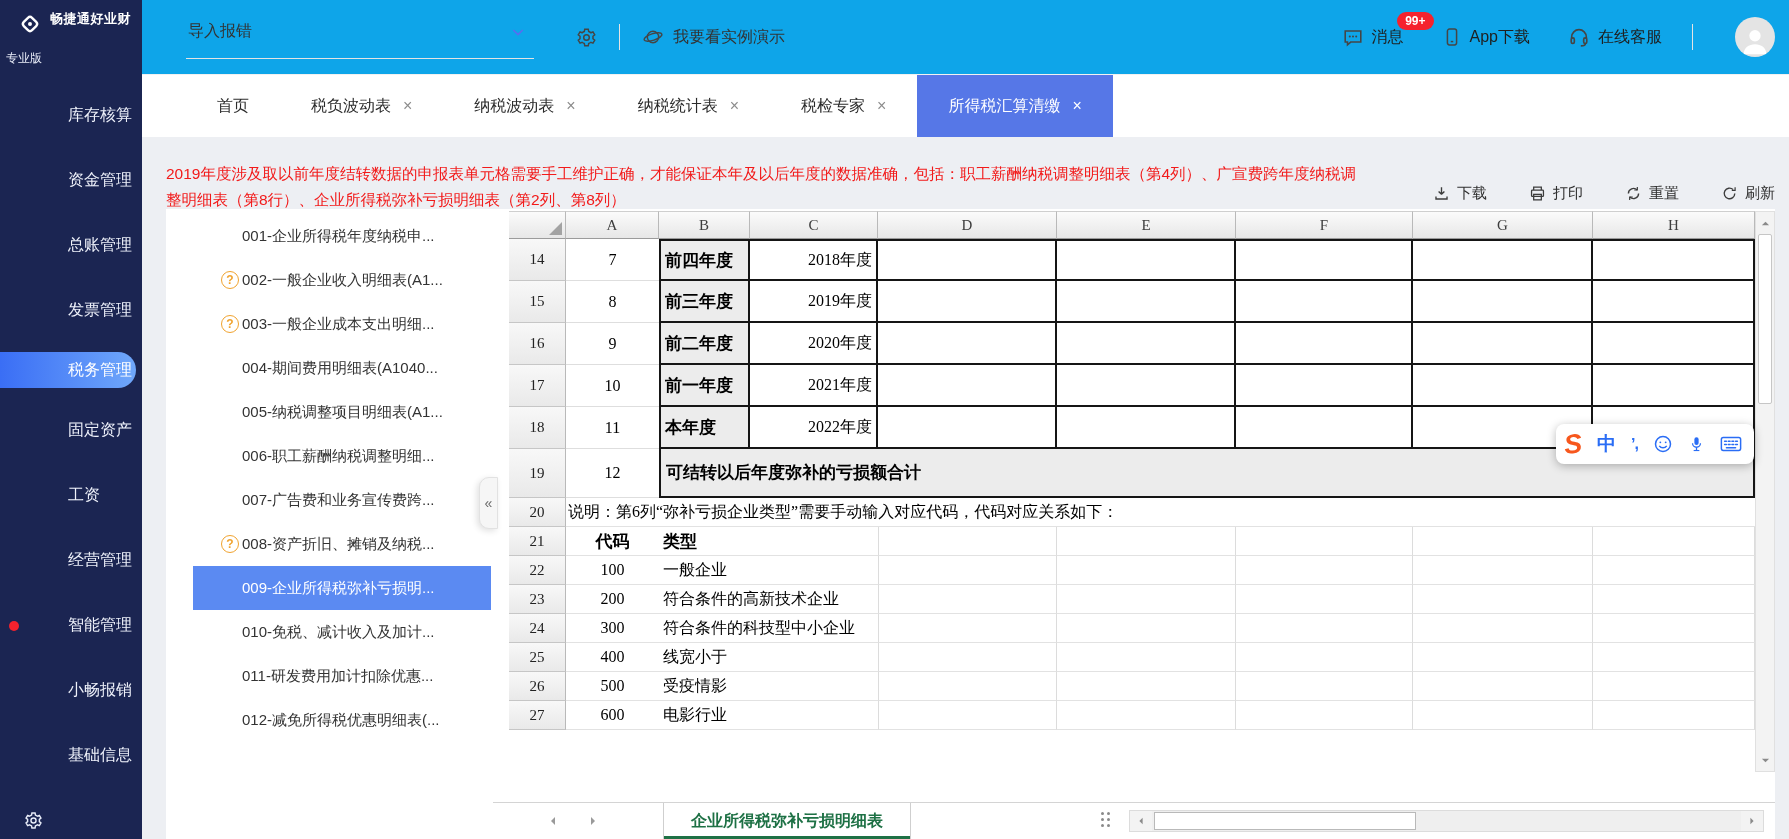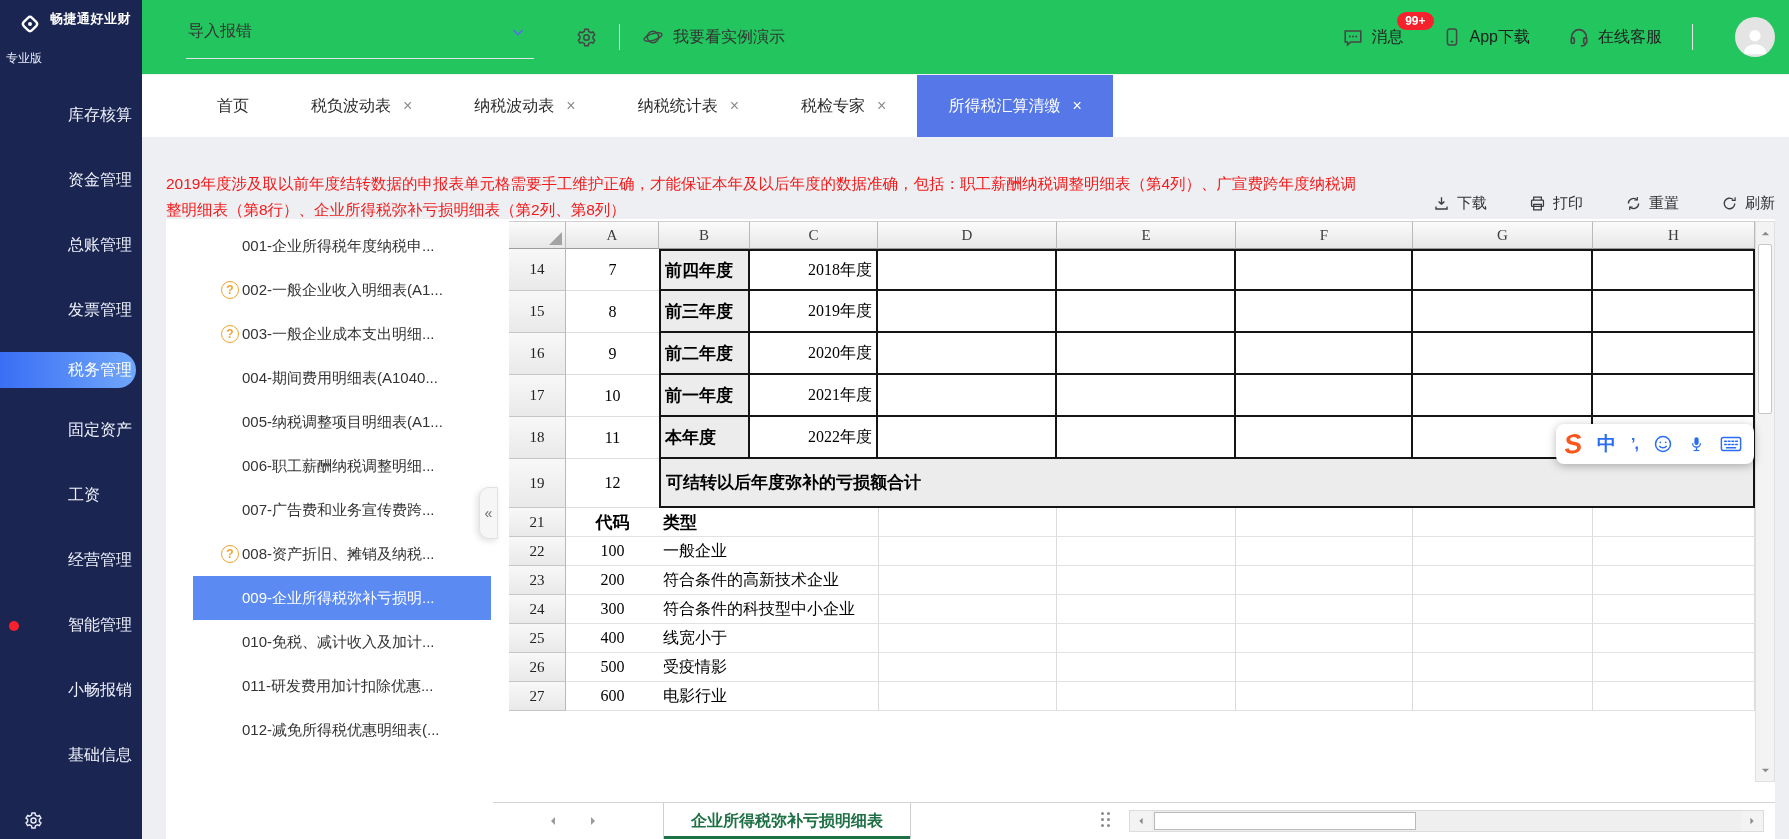--- a/index.html
+++ b/index.html
@@ -14,40 +14,40 @@
   .brand-edition { font-size:12px; margin:8px 0 0 -10px; color:#e8ecf8; }
   .side-nav { margin-top:16px; flex:1; display:flex; flex-direction:column; }
   .side-item { height:65px; display:flex; align-items:center; padding-left:68px; font-size:16px; color:#eef1fa; cursor:pointer; position:relative; white-space:nowrap; }
   .side-item.active { height:36px; margin:9px 6px 10px 0; padding-left:68px; width:136px; background:linear-gradient(90deg,#3a6ef5,#6fa7fa); border-radius:0 23px 23px 0; color:#fff; }
   .red-dot { position:absolute; left:9px; top:50%; margin-top:-5px; width:10px; height:10px; border-radius:50%; background:#f5222d; }
   .side-gear { height:38px; display:flex; align-items:center; padding-left:24px; color:#e8ecf8; }
 
   
   .main-col { flex:1; display:flex; flex-direction:column; min-width:0; }
 
-  .topbar { height:74px; background:#22c55e; display:flex; align-items:center; padding:0 14px 0 44px; flex-shrink:0; }
+  .topbar { height:74px; background:#0ea5e9; display:flex; align-items:center; padding:0 14px 0 44px; flex-shrink:0; }
   .import-select { width:348px; display:flex; align-items:center; justify-content:space-between; border-bottom:1px solid #e3e3e3; padding:6px 8px 16px 2px; font-size:16px; color:#333; cursor:pointer; }
   .tb-icon { color:#454545; display:flex; align-items:center; }
   .topbar-gear { margin-left:42px; cursor:pointer; }
   .vdiv { width:1px; height:26px; background:#e4e4e4; margin:0 22px; }
   .demo { display:flex; align-items:center; gap:9px; font-size:16px; color:#333; cursor:pointer; }
   .top-spacer { flex:1; }
   .top-item { display:flex; align-items:center; gap:8px; font-size:16px; color:#1f1f1f; margin-left:38px; cursor:pointer; position:relative; white-space:nowrap; }
   .badge { position:absolute; top:-14px; right:-30px; background:#f5222d; color:#fff; font-size:12px; font-weight:bold; line-height:18px; padding:0 8px; border-radius:10px; }
   .avatar { width:40px; height:40px; border-radius:50%; background:#e4e4e4; margin-left:20px; overflow:hidden; display:flex; align-items:flex-end; justify-content:center; flex-shrink:0; }
 
   .tabbar { height:63px; background:#fff; border-top:1px solid #f1f1f1; display:flex; align-items:stretch; padding-left:44px; flex-shrink:0; }
   .tab { display:flex; align-items:center; gap:12px; padding:0 31px; font-size:16px; color:#2b2b2b; cursor:pointer; white-space:nowrap; }
   .tab .x { color:#8c8c8c; font-size:16px; }
   .tab.active { background:#5677e7; color:#fff; }
   .tab.active .x { color:#fff; }
 
   
   .content { flex:1; background:#edeff3; padding:0 14px 0 24px; display:flex; flex-direction:column; min-height:0; }
-  .content-head { height:72px; display:flex; flex-shrink:0;margin-top:10px; }
+  .content-head { height:72px; display:flex; flex-shrink:0; }
   .warning { color:#f21a1a; font-size:15.5px; line-height:26px; width:1205px; margin-top:24px; }
   .actions { margin-left:auto; display:flex; gap:42px; margin-top:40px; color:#2f2f2f; }
   .action { display:flex; align-items:center; gap:7px; font-size:15px; cursor:pointer; white-space:nowrap; }
   .action svg { color:#3c3c3c; }
 
   .panel { flex:1; background:#fff; display:flex; min-height:0; }
 
   
   .report-list { width:327px; flex-shrink:0; padding-top:5px; overflow:hidden; }
   .rl-item { height:44px; width:298px; margin-left:27px; display:flex; align-items:center; padding-left:49px; font-size:15px; color:#333; position:relative; cursor:pointer; white-space:nowrap; overflow:hidden; }
@@ -416,20 +416,24 @@
                 <div class="cell w-g tb"></div>
                 <div class="cell w-h tb"></div>
               </div>
 
               <div class="grow r49">
                 <div class="rh-cell w-rh">19</div>
                 <div class="cell w-a a-col">12</div>
                 <div class="cell merged tb tb-first">可结转以后年度弥补的亏损额合计</div>
               </div>
 
+              <div class="grow r29">
+                <div class="rh-cell w-rh">20</div>
+                <div class="cell note-cell">说明：第6列“弥补亏损企业类型”需要手动输入对应代码，代码对应关系如下：</div>
+              </div>
 
               <div class="grow r29">
                 <div class="rh-cell w-rh">21</div>
                 <div class="cell w-a a-col bold-hd lb">代码</div>
                 <div class="cell w-bc type-cell bold-hd lb">类型</div>
                 <div class="cell w-d lite lite-first"></div>
                 <div class="cell w-e lite"></div>
                 <div class="cell w-f lite"></div>
                 <div class="cell w-g lite"></div>
                 <div class="cell w-h lite"></div>

